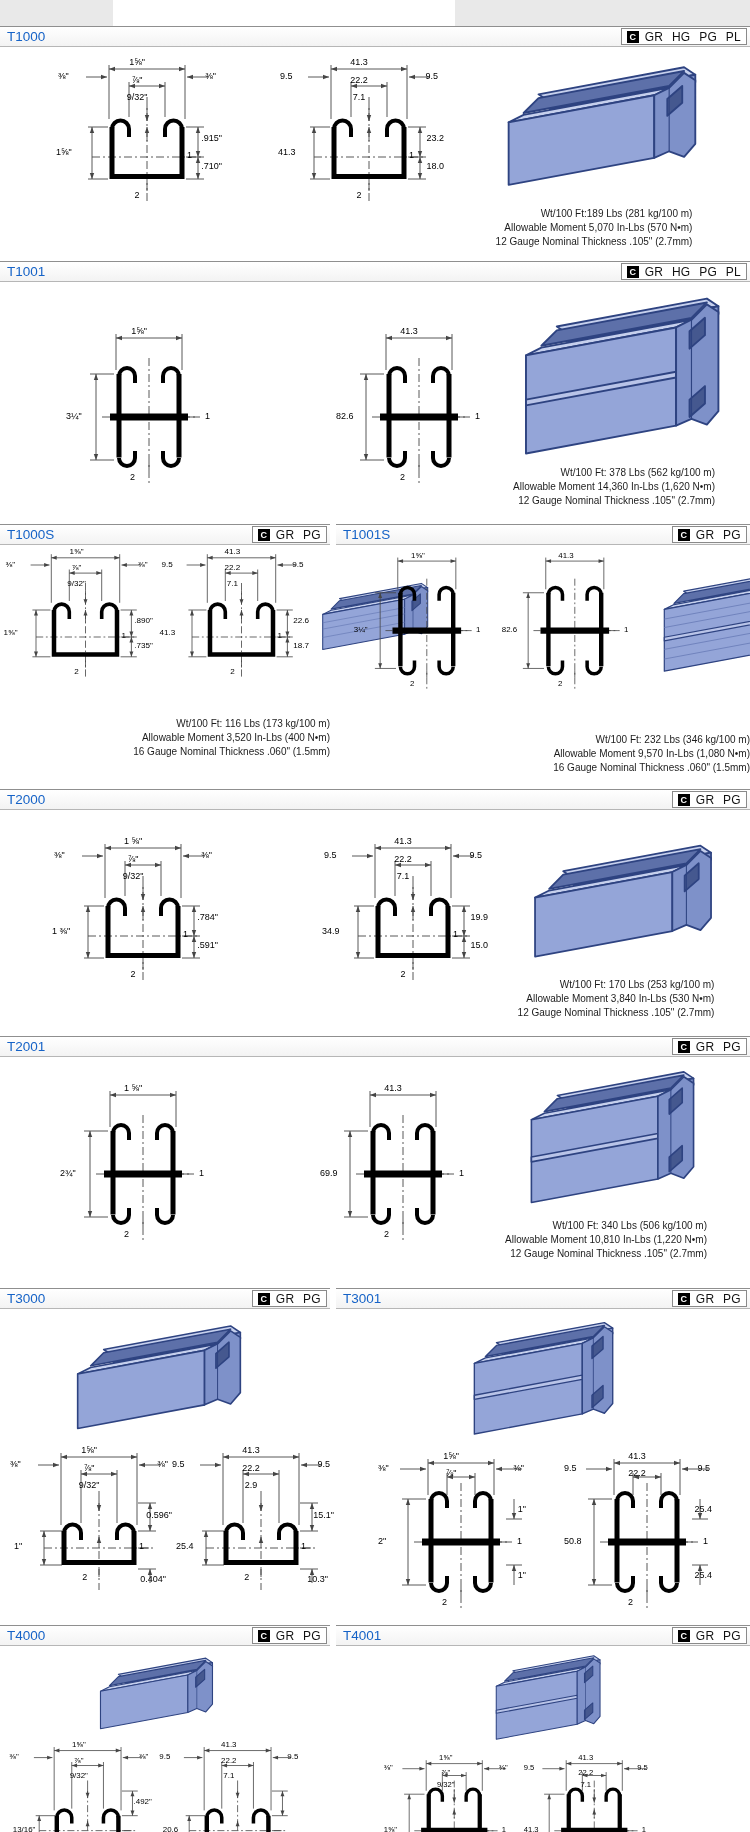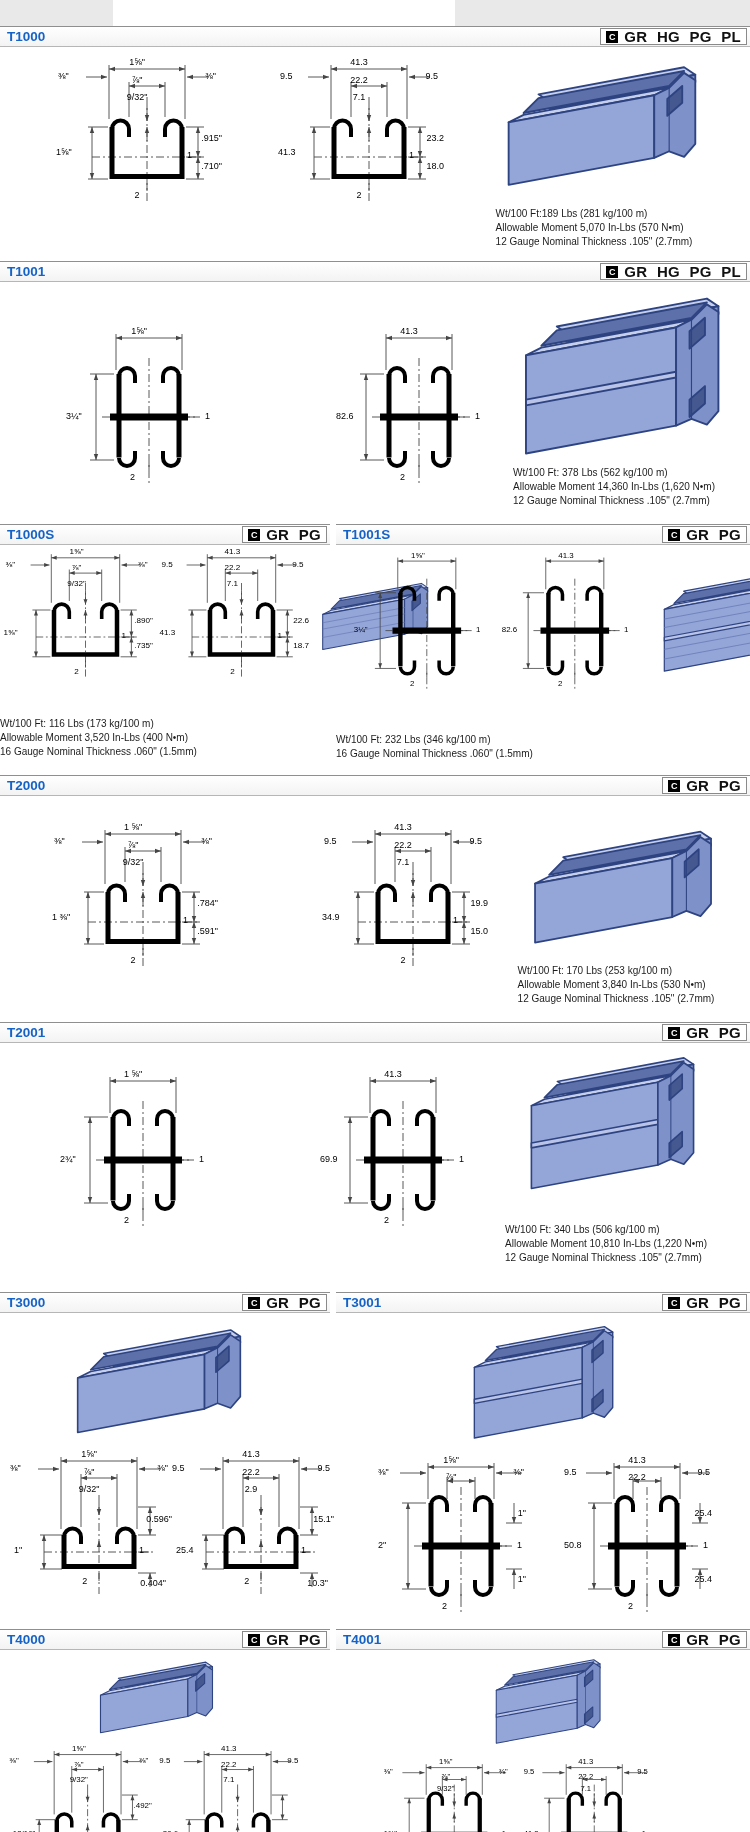--- a/index.html
+++ b/index.html
@@ -2,24 +2,24 @@
 <html><head>
 <meta charset="utf-8">
 <style>
   :root{--blue:#1663c7;}
   *{box-sizing:border-box}
   body{margin:0;background:#fff;font-family:"Liberation Sans",sans-serif}
   .page{width:750px;height:1832px;position:relative;background:#fff;overflow:hidden}
   .topstrip{height:26px;background:#e9e9e9;position:relative}
   .topstrip .tw{position:absolute;left:113px;top:0;width:342px;height:26px;background:#fff}
   .hdr{position:relative;height:21px;border-top:1px solid #8f8f8f;border-bottom:1px solid #b6b6b6;background:linear-gradient(#ffffff,#f3f3f3);display:flex;align-items:center}
-  .hdr .title{color:var(--blue);font-weight:700;font-size:13.5px;padding-left:7px}
+  .hdr .title{color:var(--blue);font-weight:400;font-size:13.5px;padding-left:7px}
   .badgebox{position:absolute;right:3px;top:1px;display:flex;align-items:center;gap:6px;border:1px solid #8a8a8a;background:#fff;padding:0 5px;height:17px}
   .cicon{width:12px;height:12px;background:#000;color:#fff;font-size:9px;font-weight:700;display:flex;align-items:center;justify-content:center}
-  .blet{font-size:15px;font-weight:700;color:#111;word-spacing:5px;letter-spacing:.3px}
+  .blet{font-size:12px;font-weight:400;color:#111;word-spacing:5px;letter-spacing:.3px}
   .body{position:relative}
   .flexrow{display:flex}
   .draw{position:relative;flex:none}
   .d-single,.d-shallow{width:170px;height:150px}
   .d-b2b{width:150px;height:170px}
   .draw > svg{position:absolute;inset:0;width:100%;height:100%}
   .dl{position:absolute;font-size:9px;color:#000;white-space:nowrap;line-height:1}
   
   .p-w{top:1px;left:50%;transform:translateX(-50%)}
   .p-slot{top:19px;left:50%;transform:translateX(-50%)}
@@ -40,21 +40,21 @@
   .pb-w{top:5px;left:50%;transform:translateX(-50%)}
   .pb-slot{top:22px;left:50%;transform:translateX(-50%)}
   .pb-hole{top:37px;left:50%;transform:translateX(-50%)}
   .pb-sl{top:17px;left:2px}
   .pb-sr{top:17px;right:2px}
   .pb-h{top:90px;left:2px}
   .pb-rt{top:58px;right:0}
   .pb-x{top:124px;right:0}
   .pb-m1{top:90px;right:4px}
   .pb-m2{top:151px;left:44%}
-  .specs{font-size:10px;color:#1c1c1c;text-align:left;line-height:1.4}
+  .specs{font-size:10px;color:#1c1c1c;text-align:right;line-height:1.4}
   .prodcol{margin-left:auto;width:306px;display:flex;flex-direction:column;align-items:center;padding-right:6px}
   .row{display:flex}
   .half{width:330px}
   .halfr{width:414px;margin-left:6px}
 </style>
 </head>
 <body>
 
 <svg width="0" height="0" style="position:absolute" aria-hidden="true">
 <defs>
@@ -441,20 +441,21 @@
             <span class="dl pb-m1">1</span>
             <span class="dl pb-m2">2</span>
           </div>
           <svg width="172" height="112" viewBox="0 0 240 185" style="flex:none;margin:20px 0 0 -16px">
               <use href="#prod-b2b"></use>
               <use href="#prod-ribs-b"></use>
             </svg>
         </div>
         <div class="specs" style="margin-top:16px">
           <div>Wt/100 Ft: 232 Lbs (346 kg/100 m)</div>
+          <div>Allowable Moment 9,570 In-Lbs (1,080 N•m)</div>
           <div>16 Gauge Nominal Thickness .060" (1.5mm)</div>
         </div>
       </div>
     </section>
   </div>
 
   <section style="margin-top:14px">
     <div class="hdr">
       <span class="title">T2000</span>
       <span class="badgebox">
@@ -530,21 +531,21 @@
           </svg>
         <span class="dl pb-w">41.3</span>
         <span class="dl pb-h">69.9</span>
         <span class="dl pb-m1">1</span>
         <span class="dl pb-m2">2</span>
       </div>
       <div class="prodcol">
         <svg width="220" height="150" viewBox="0 0 240 185">
             <use href="#prod-b2b"></use>
           </svg>
-        <div class="specs" style="margin-top:24px">
+        <div class="specs" style="margin-top:6px">
           <div>Wt/100 Ft: 340 Lbs (506 kg/100 m)</div>
           <div>Allowable Moment 10,810 In-Lbs (1,220 N•m)</div>
           <div>12 Gauge Nominal Thickness .105" (2.7mm)</div>
         </div>
       </div>
     </div>
   </section>
 
   <div class="row" style="margin-top:19px">
     <section class="half">

